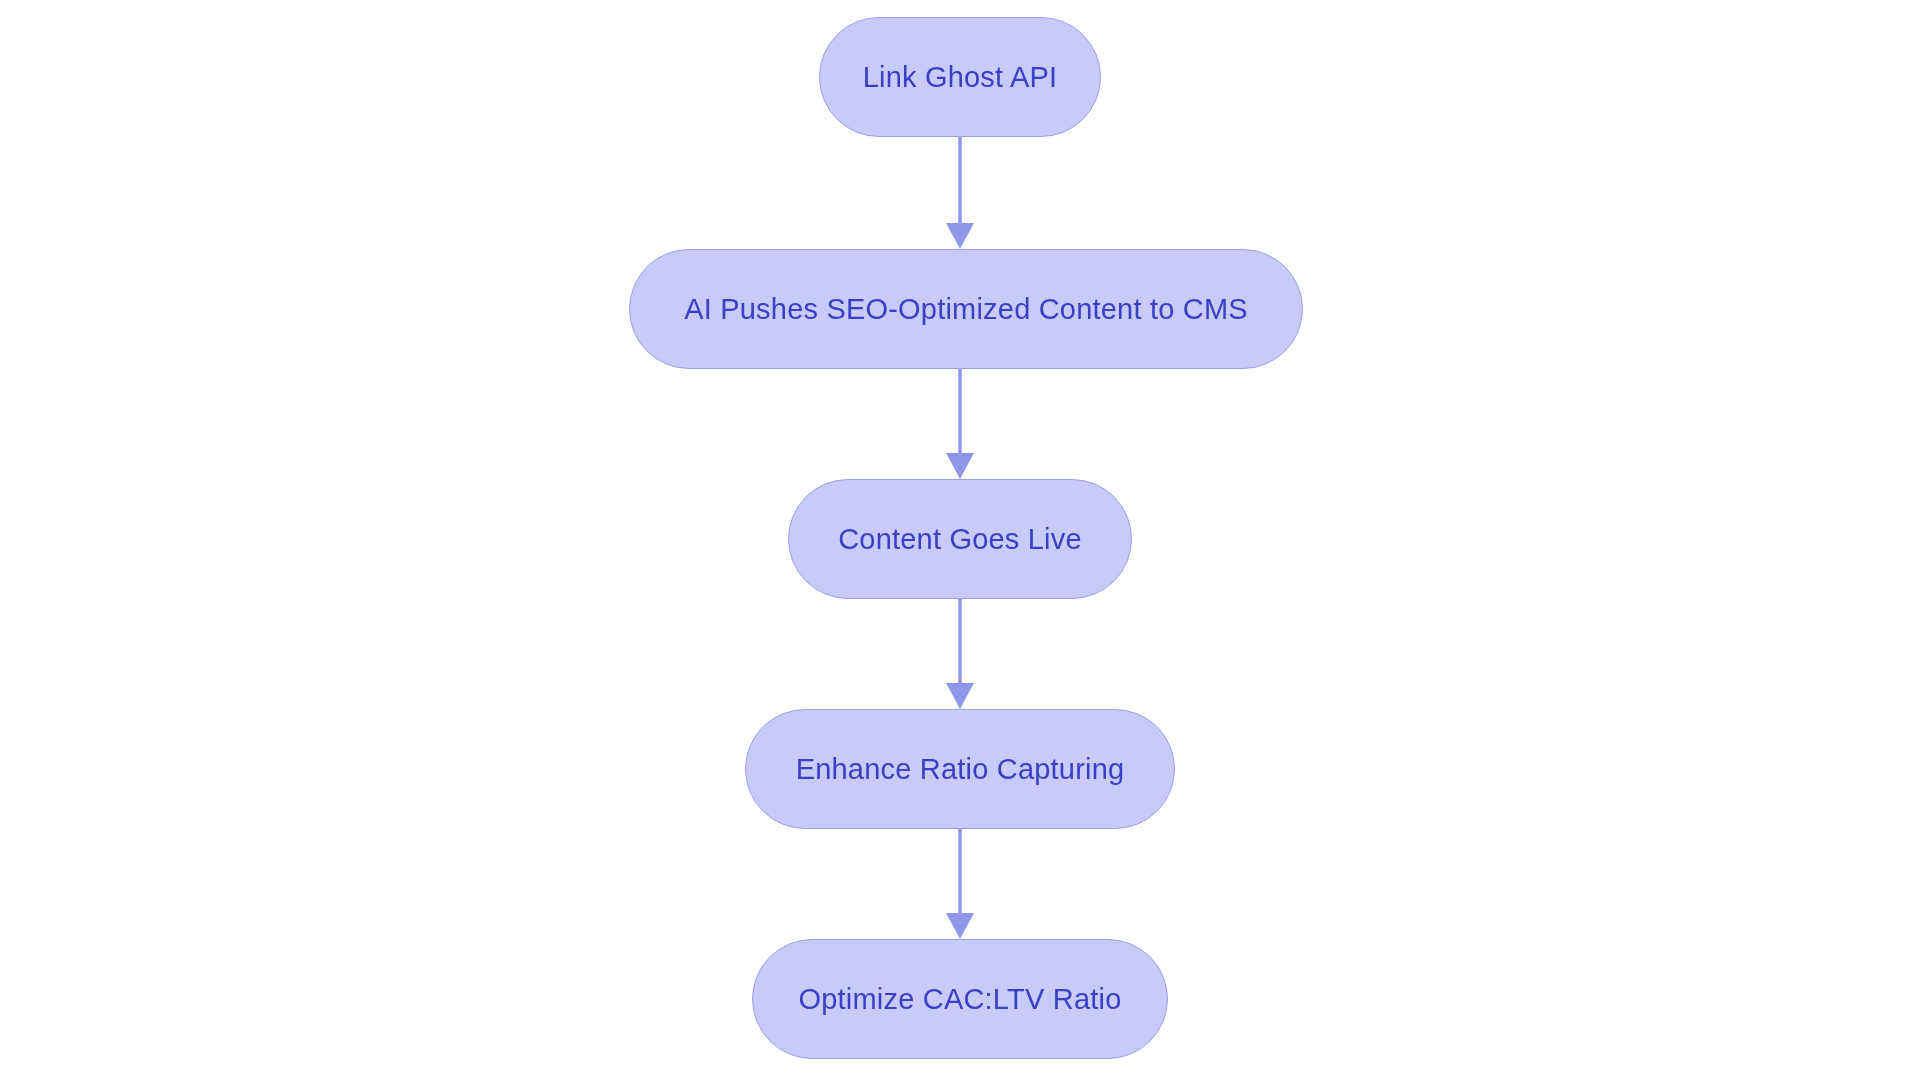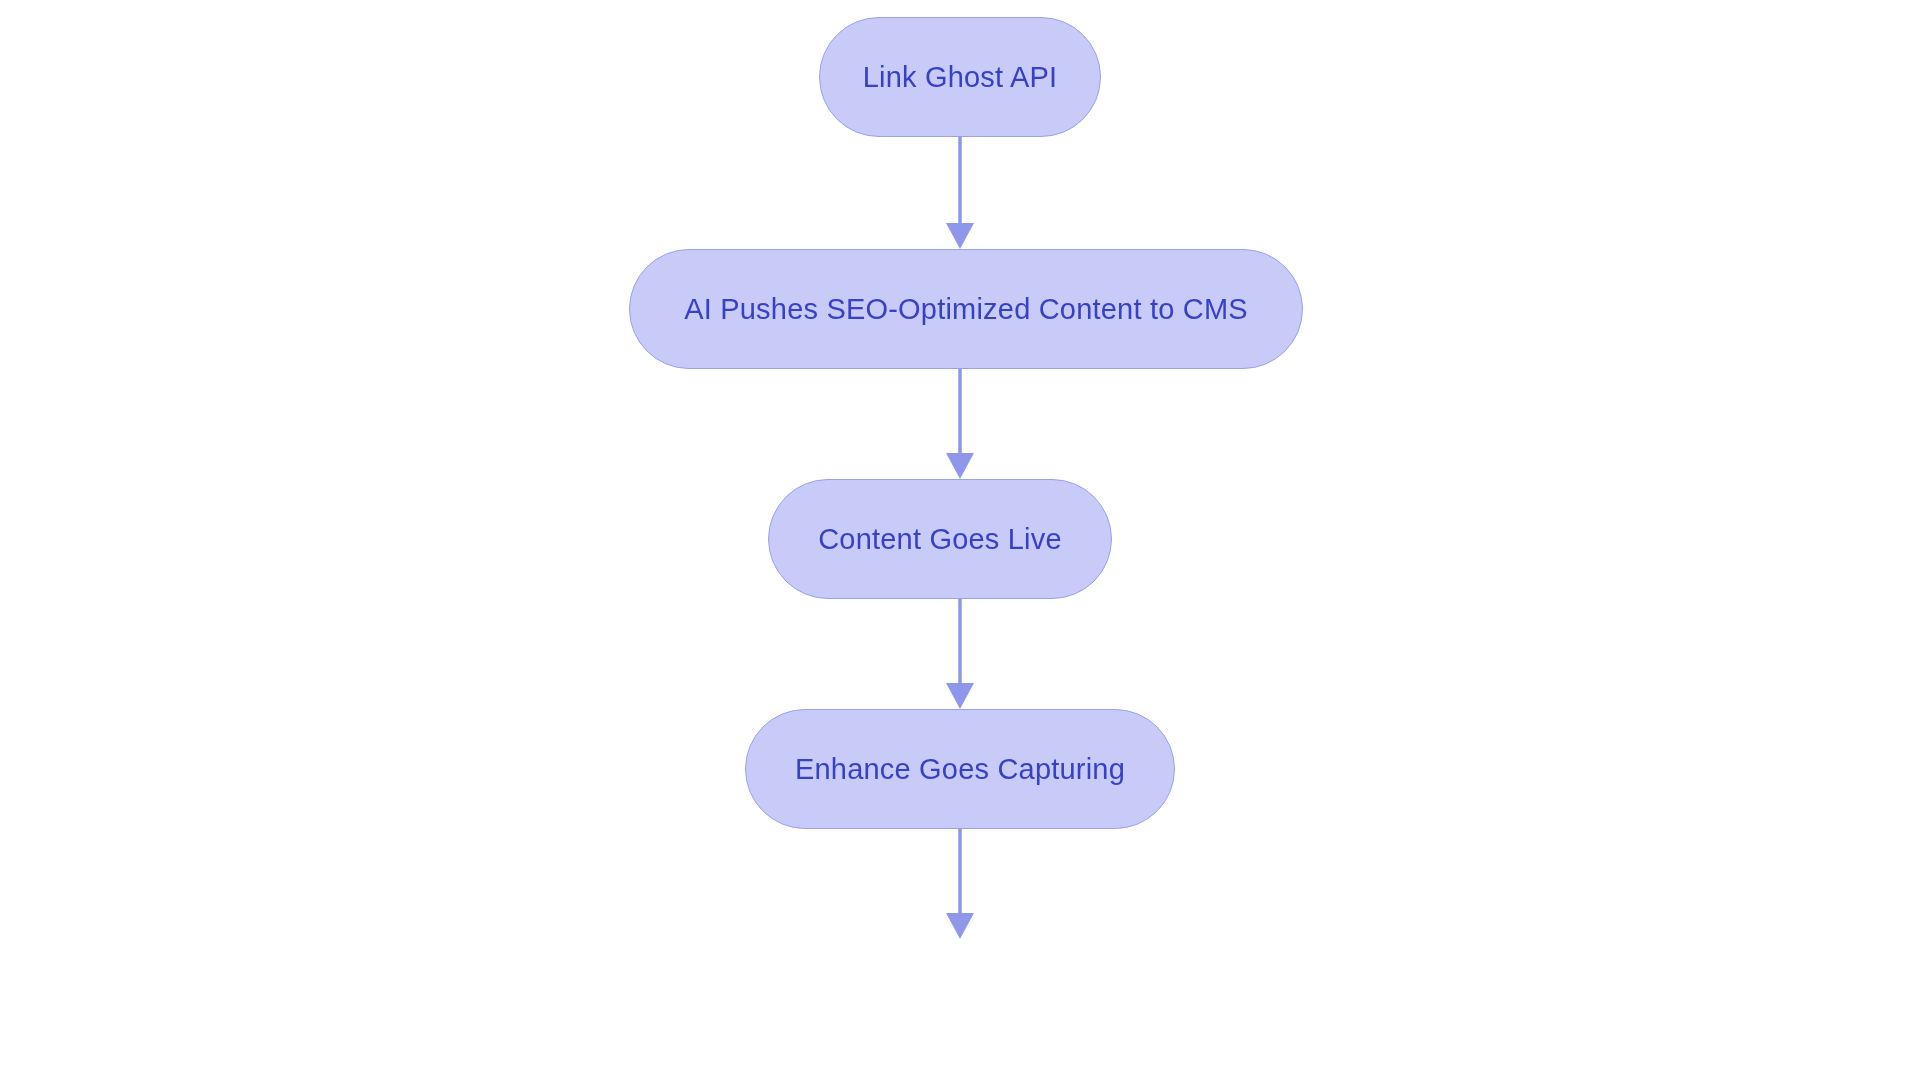--- a/index.html
+++ b/index.html
@@ -62,22 +62,25 @@
   </svg>
 
   <div class="node" style="left:819px; top:17px; width:282px;">
     <span>Link Ghost API</span>
   </div>
 
   <div class="node" style="left:629px; top:249px; width:674px;">
     <span>AI Pushes SEO-Optimized Content to CMS</span>
   </div>
 
-  <div class="node" style="left:768px; top:479px; width:344px;">
+  <div class="node" style="left:788px; top:479px; width:344px;">
     <span>Content Goes Live</span>
   </div>
 
   <div class="node" style="left:745px; top:709px; width:430px;">
-    <span>Enhance Goes Capturing</span>
+    <span>Enhance Ratio Capturing</span>
   </div>
 
+  <div class="node" style="left:752px; top:939px; width:416px;">
+    <span>Optimize CAC:LTV Ratio</span>
+  </div>
 
 </div>
 
 </body></html>

